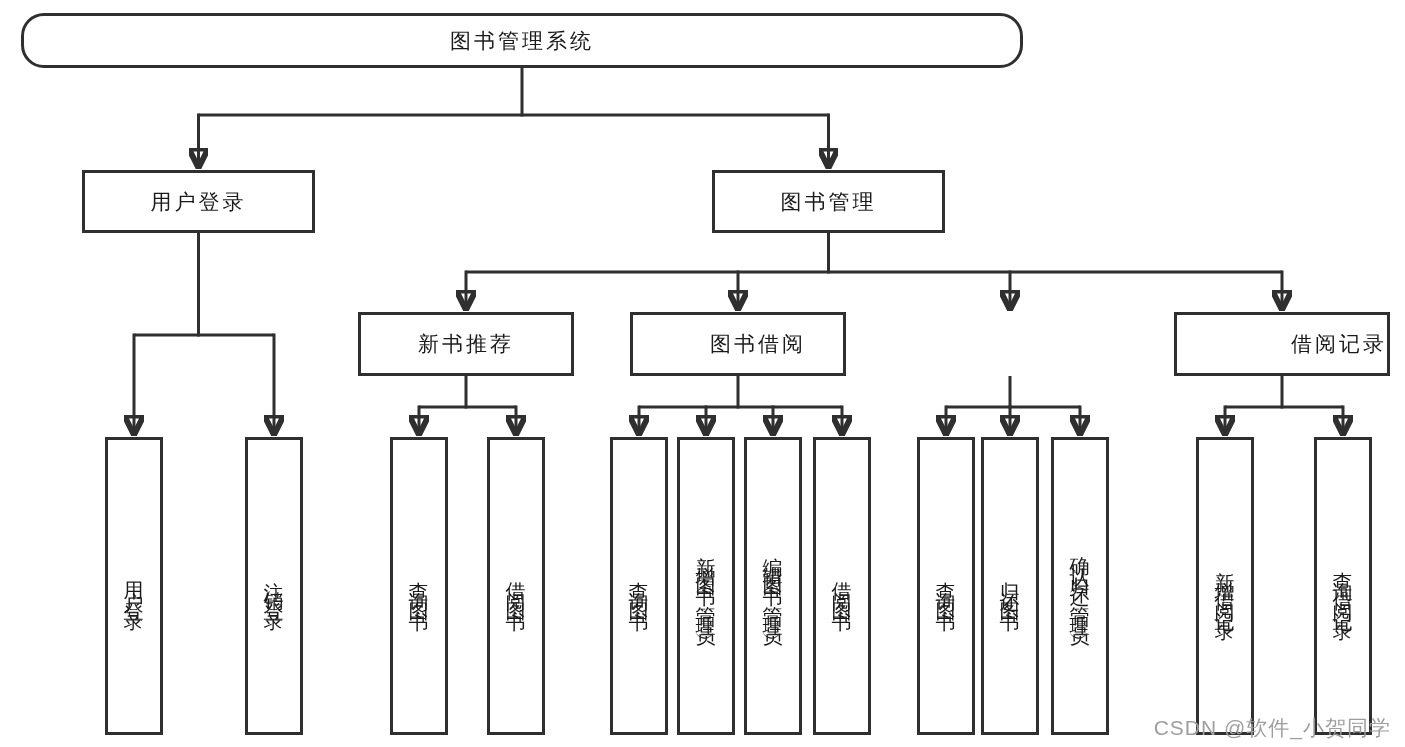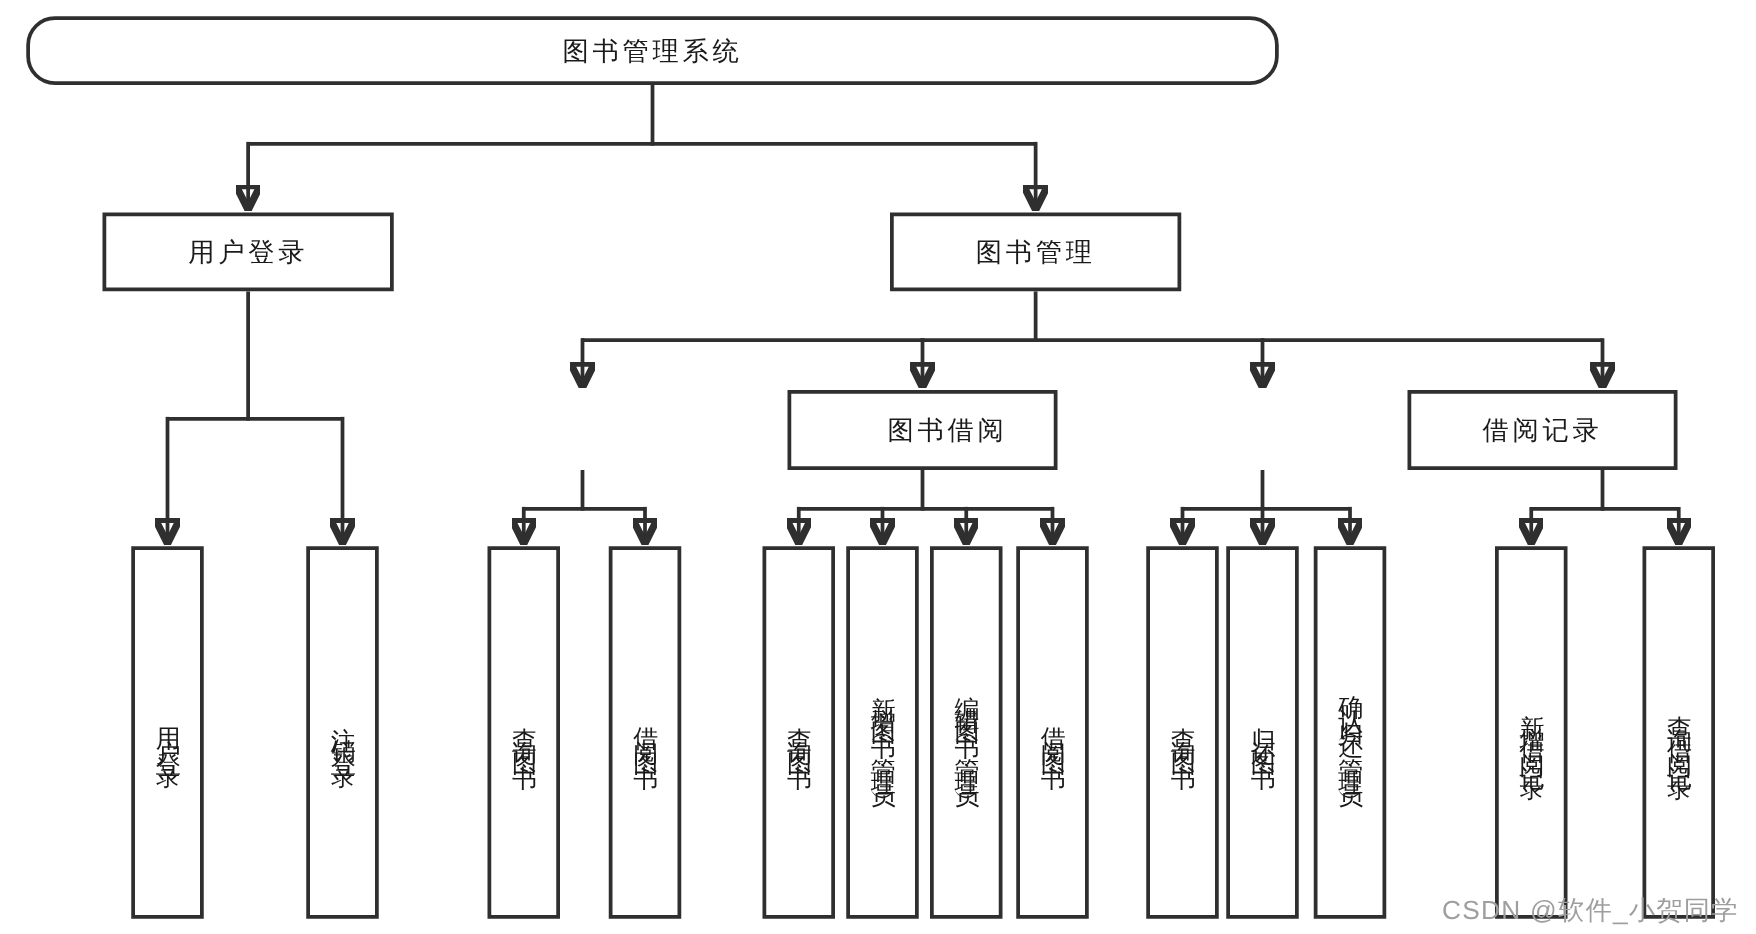--- a/index.html
+++ b/index.html
@@ -35,21 +35,21 @@
     letter-spacing: 3px;
     white-space: nowrap;
   }
   .node.root   { left: 21px;  top: 13px;  width: 1002px; height: 55px; border-radius: 23px; }
   .node.l2-a   { left: 82px;  top: 170px; width: 233px;  height: 63px; }
   .node.l2-b   { left: 712px; top: 170px; width: 233px;  height: 63px; text-align: right; }
   .node.l3     { top: 312px;  width: 216px; height: 64px; }
   .node.l3-0   { left: 358px; }
   .node.l3-1   { left: 630px; padding-left: 40px; }
   .node.l3-2   { left: 902px; }
-  .node.l3-3   { left: 1126px; }
+  .node.l3-3   { left: 1174px; justify-content: flex-end; }
   .leaf {
     position: absolute;
     top: 437px;
     width: 58px;
     height: 298px;
     box-sizing: border-box;
     border: 3px solid #2f2f2f;
     background: #ffffff;
     display: flex;
     align-items: center;
@@ -144,20 +144,23 @@
     <span>图书管理系统</span>
   </div>
 
   <div class="node l2-a">
     <span>用户登录</span>
   </div>
   <div class="node l2-b">
     <span>图书管理</span>
   </div>
 
+  <div class="node l3 l3-0">
+    <span>新书推荐</span>
+  </div>
   <div class="node l3 l3-1">
     <span>图书借阅</span>
   </div>
   <div class="node l3 l3-3">
     <span>借阅记录</span>
   </div>
 
   <div class="leaf lf-0">
     <span class="vtext">用户登录</span>
   </div>

